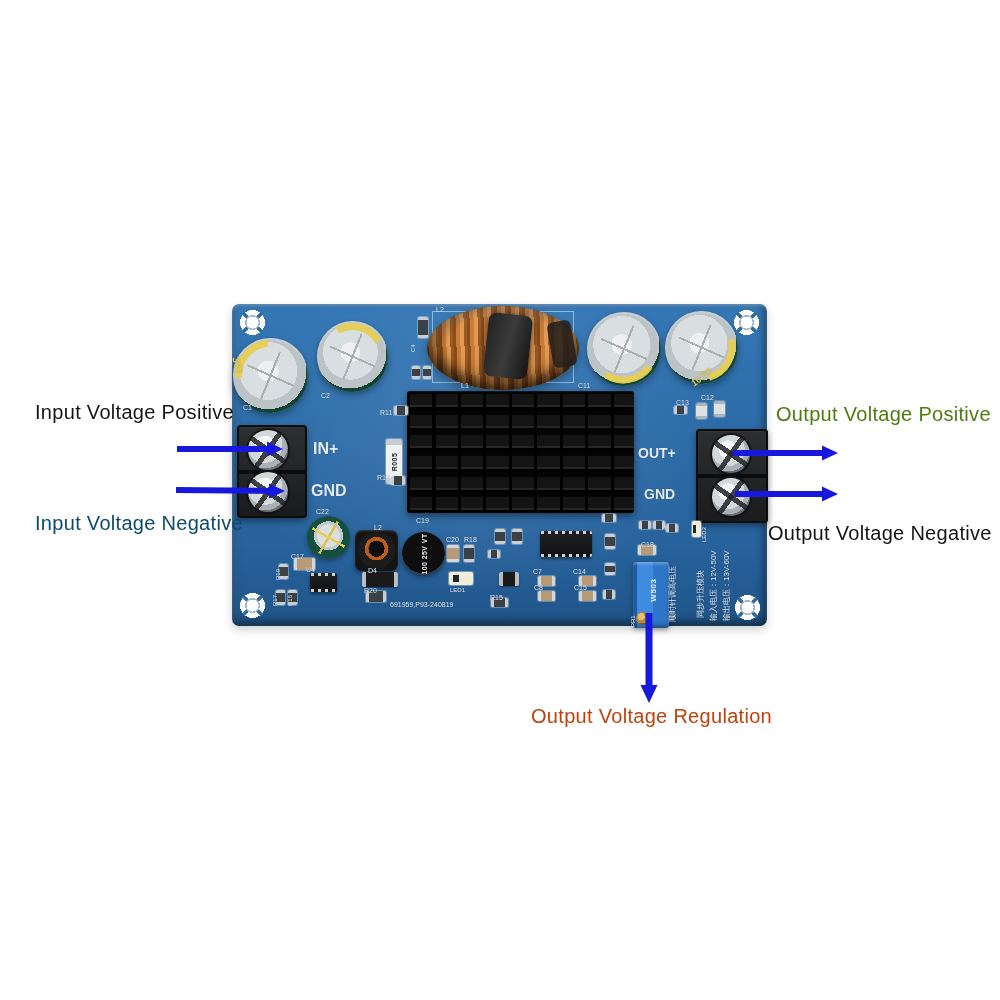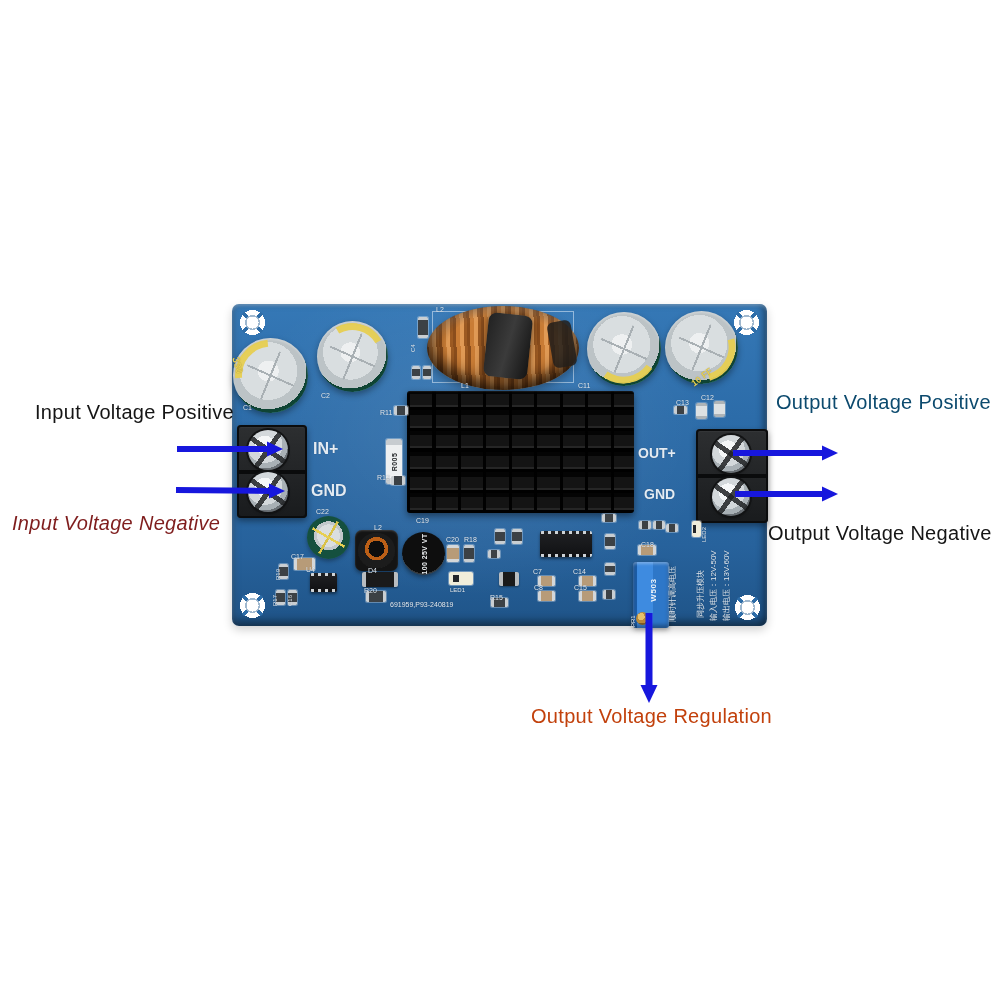--- a/index.html
+++ b/index.html
@@ -258,18 +258,18 @@
         <line x1="735" y1="494" x2="825" y2="494" stroke-width="6" stroke="#1717dd"></line>
         <polygon points="838,494 822,486.5 822,501.5" fill="#1717dd"></polygon>
       </g>
       <g>
         <line x1="649" y1="613" x2="649" y2="688" stroke-width="7" stroke="#1717dd"></line>
         <polygon points="649,703 640.5,685 657.5,685" fill="#1717dd"></polygon>
       </g>
     </svg>
   <div id="annotation-layer">
       <div class="anno" style="left: 35px; top: 401px; color: rgb(21, 21, 21);">Input Voltage Positive</div>
-      <div class="anno" style="left: 12px; top: 512px; color: #7f1d1d; font-style: italic;">Input Voltage Negative</div>
-      <div class="anno" style="left: 776px; top: 391px; color: #0c4a6e;">Output Voltage Positive</div>
+      <div class="anno" style="left: 35px; top: 512px; color: #0c4a6e;">Input Voltage Negative</div>
+      <div class="anno" style="left: 776px; top: 403px; color: #4d7c0f;">Output Voltage Positive</div>
       <div class="anno" style="left: 768px; top: 522px; color: rgb(21, 21, 21);">Output Voltage Negative</div>
       <div class="anno" style="left: 531px; top: 705px; color: #c2410c;">Output Voltage Regulation</div>
     </div>
 </div>
 
 </body></html>

